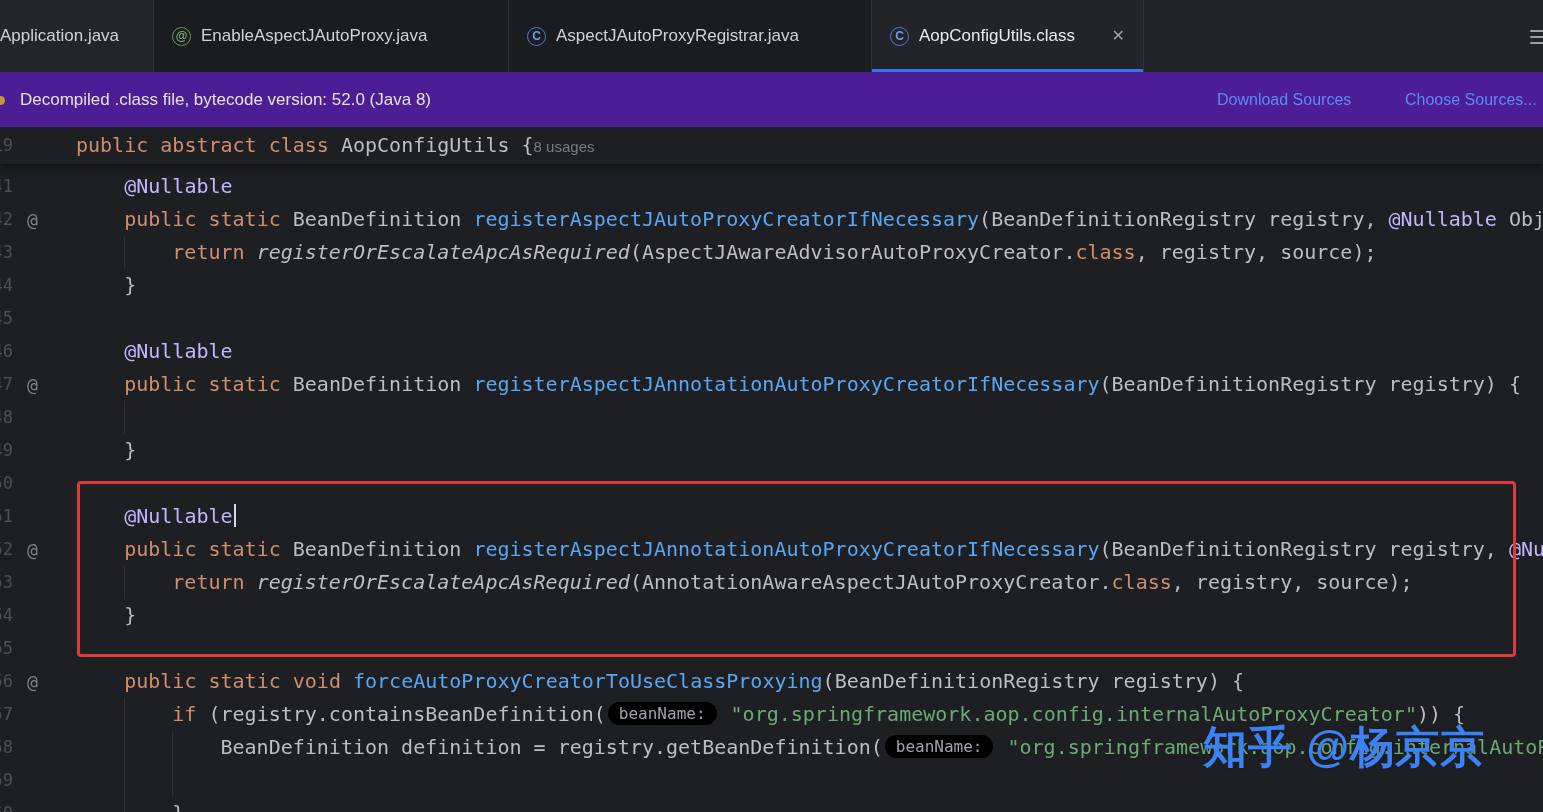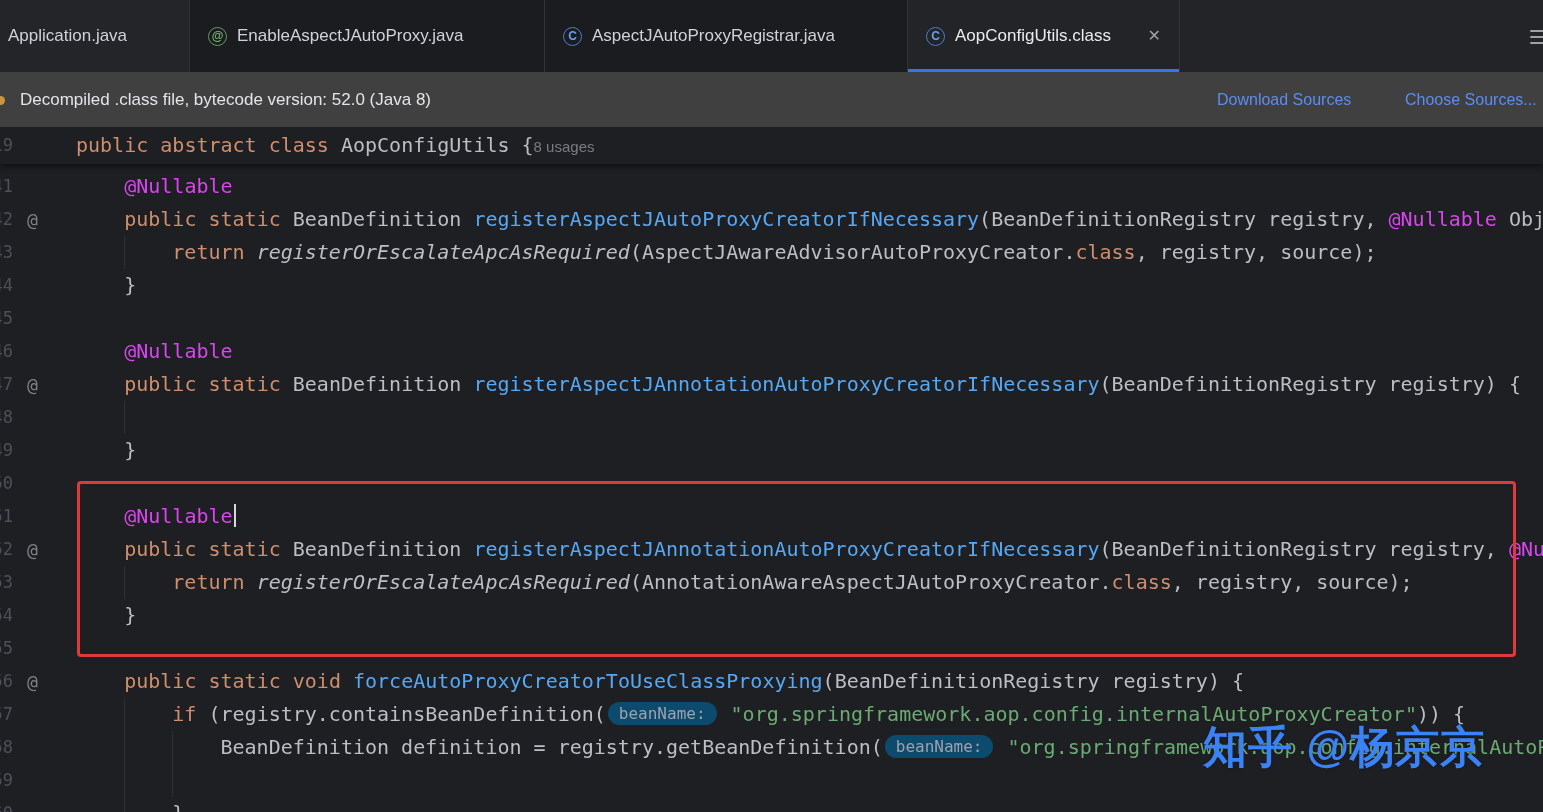--- a/index.html
+++ b/index.html
@@ -2,36 +2,36 @@
 <html><head>
 <meta charset="utf-8">
 <style>
   html,body{margin:0;padding:0}
   body{width:1543px;height:812px;position:relative;overflow:hidden;background:#1e1f22;font-family:"Liberation Sans",sans-serif}
 
   
   .tabbar{position:absolute;top:0;left:0;right:0;height:72px;background:#232428;display:flex;z-index:6}
   .tab{display:flex;align-items:center;gap:10px;box-sizing:border-box;border-right:1px solid #313338;
        padding:0 18px;font-size:17px;color:#cfd2d8;white-space:nowrap;overflow:hidden}
-  .tab.t1{width:190px;padding-left:8px;background:#242528}
+  .tab.t1{width:154px;padding-left:0;background:#242528}
   .tab.t2{width:355px;background:#1b1c1f}
   .tab.t3{width:363px;background:#1b1c1f}
   .tab.t4{width:272px;background:#232428;position:relative;color:#e9ebee}
   .ticon{width:19px;height:19px;border-radius:50%;display:flex;align-items:center;justify-content:center;
          font-size:12px;font-weight:700;flex:none;box-sizing:border-box}
   .icon-ann{border:1.5px solid #5f9e60;color:#78b26f}
   .icon-class{border:1.5px solid #4a7cd0;color:#6ba0ea}
   .tab-close{margin-left:auto;color:#9da1a8;font-size:16px;line-height:1}
   .underline{position:absolute;left:0;right:0;bottom:0;height:3px;background:#3574f0}
   .tab-rest{flex:1;position:relative}
   .hamburger{position:absolute;right:-7px;top:26px;width:20px}
   .hamburger i{display:block;height:2px;background:#9da1a8;margin:4px 0;border-radius:1px}
 
   
-  .banner{position:absolute;top:72px;left:0;right:0;height:55px;background:#404040;z-index:6;overflow:hidden}
+  .banner{position:absolute;top:72px;left:0;right:0;height:55px;background:#4c1d95;z-index:6;overflow:hidden}
   .banner-msg{position:absolute;left:20px;top:50%;transform:translateY(-50%);font-size:17px;color:#e2e4e9;white-space:nowrap}
   .banner-icon{position:absolute;left:-4px;top:24px;width:9px;height:9px;border-radius:50%;background:#c7963e}
   .banner-link{position:absolute;top:50%;transform:translateY(-50%);font-size:16px;color:#5b8def;white-space:nowrap;cursor:pointer}
   .blink1{left:1217px}.blink2{left:1405px}
 
   
   .mono{font-family:"DejaVu Sans Mono",monospace}
   .sticky{position:absolute;top:127px;left:0;right:0;height:37px;background:#1e1f22;z-index:4;
           box-shadow:0 3px 6px rgba(0,0,0,.45)}
   .sticky .row{height:37px}
@@ -40,26 +40,26 @@
   .row{position:relative;height:33px}
   .ln{position:absolute;left:-9px;top:0;width:22px;text-align:right;line-height:33px;
       font-family:"DejaVu Sans Mono",monospace;font-size:17px;color:#4b5059}
   .gut{position:absolute;left:27px;top:0;line-height:33px;font-family:"DejaVu Sans Mono",monospace;
        font-size:18px;color:#7d8188}
   .guide{position:absolute;top:0;bottom:0;width:1px;background:#2d3034}
   .code{position:absolute;left:76px;top:0;line-height:33px;white-space:pre;
         font-family:"DejaVu Sans Mono",monospace;font-size:20px;color:#bcbec4}
   .tk-pl{color:#bcbec4}
   .tk-kw{color:#cf8e6d}
-  .tk-ann{color:#d946ef}
+  .tk-ann{color:#c4b5fd}
   .tk-decl{color:#56a8f5}
   .tk-call{color:#bcbec4;font-style:italic}
   .tk-str{color:#6aab73}
   .tk-field{color:#c77dbb;font-style:italic}
-  .hint{display:inline-block;font-size:16px;line-height:23px;background:#0c4a6e;color:#9da2aa;
+  .hint{display:inline-block;font-size:16px;line-height:23px;background:#000000;color:#9da2aa;
         border-radius:12px;padding:0 11px;margin:0 2px;vertical-align:2px}
   .caret{display:inline-block;width:2px;height:23px;background:#d5d8dd;vertical-align:-4px;margin-left:1px}
   .usages{font-family:"Liberation Sans",sans-serif;font-size:15px;color:#787c82;font-style:normal}
 
   
   .redbox{position:absolute;left:77px;top:481px;width:1433px;height:170px;border:3px solid #dd3b3b;
           border-radius:4px;z-index:5;pointer-events:none}
   .watermark{position:absolute;left:1203px;top:718px;z-index:8;color:#3b82f6;white-space:nowrap;
              font-size:44px;letter-spacing:1px;text-shadow:0 0 3px rgba(0,0,0,.25)}
   .watermark .brand{font-weight:700}

